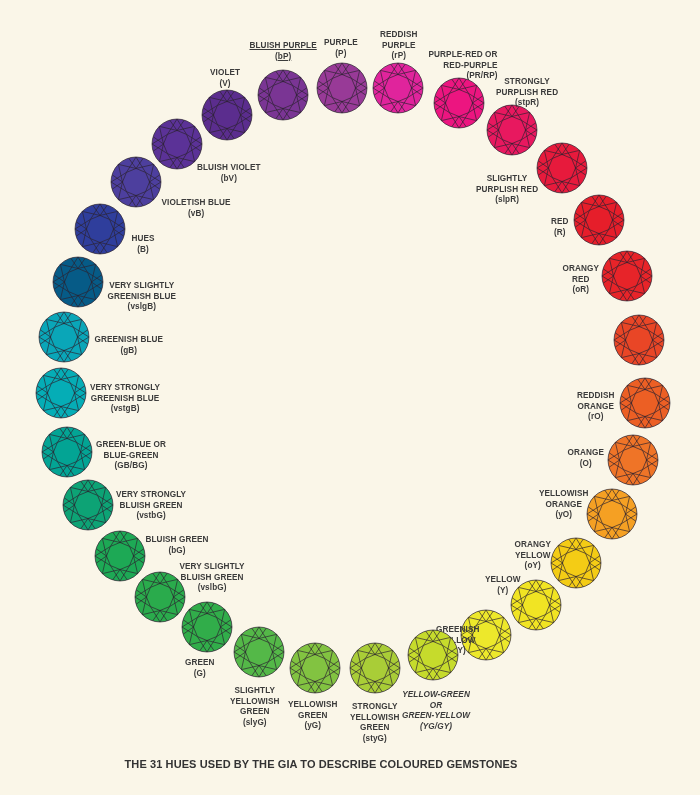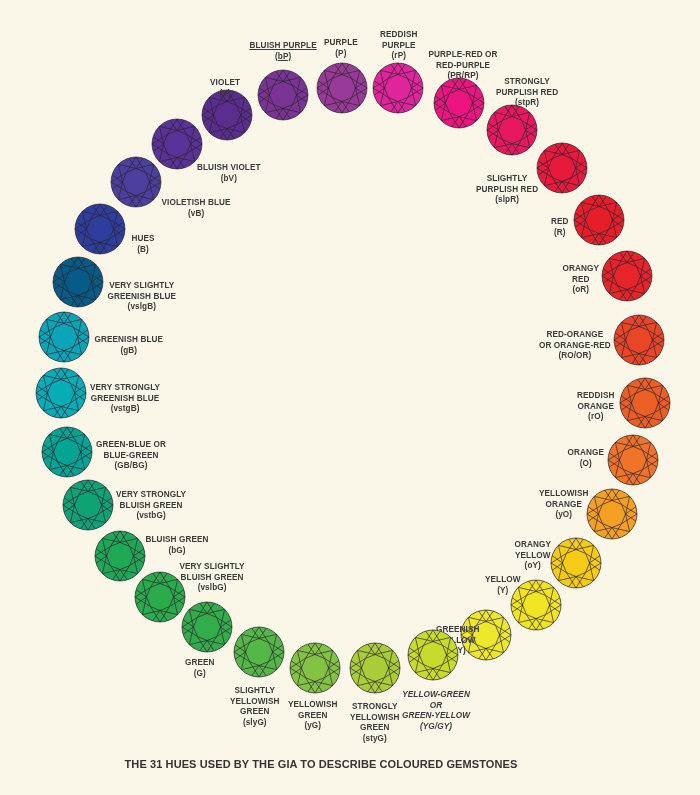--- a/index.html
+++ b/index.html
@@ -54,21 +54,21 @@
           <polyline points="0,-26 14,-45.9"></polyline>
       <polyline points="26,0 45.9,-14"></polyline>
           <polyline points="26,0 45.9,14"></polyline>
       <polyline points="0,26 -14,45.9"></polyline>
           <polyline points="0,26 14,45.9"></polyline>
       <polyline points="-26,0 -45.9,-14"></polyline>
           <polyline points="-26,0 -45.9,14"></polyline>
     </g>
   </svg>
     </div>
-    <div class="label" style="left: 210px; top: 68px; margin-top: 10px;"><span>VIOLET</span><span class="code">(V)</span></div>
+    <div class="label" style="left: 210px; top: 68px;"><span>VIOLET</span><span class="code">(V)</span></div>
     <div class="gem" style="left: 257px; top: 69px;">
       <svg viewBox="-50 -50 100 100" xmlns="http://www.w3.org/2000/svg">
     <circle class="fill" r="48" stroke="#2b2230" stroke-width="1.4" fill="#7a3594"></circle>
     <g fill="none" stroke="#2b2230" stroke-width="1.3" stroke-linejoin="round">
 
       <polygon points="0,-26 18.4,-18.4 26,0 18.4,18.4 0,26 -18.4,18.4 -26,0 -18.4,-18.4"></polygon>
 
       <polygon points="0,-44 31.1,-31.1 44,0 31.1,31.1 0,44 -31.1,31.1 -44,0 -31.1,-31.1" opacity="0"></polygon>
       <polyline points="0,-48 18.4,-18.4 48,0 18.4,18.4 0,48 -18.4,18.4 -48,0 -18.4,-18.4 0,-48"></polyline>
       <polyline points="33.9,-33.9 26,0 33.9,33.9 0,26 -33.9,33.9 -26,0 -33.9,-33.9 0,-26 33.9,-33.9"></polyline>
@@ -147,21 +147,21 @@
           <polyline points="0,-26 14,-45.9"></polyline>
       <polyline points="26,0 45.9,-14"></polyline>
           <polyline points="26,0 45.9,14"></polyline>
       <polyline points="0,26 -14,45.9"></polyline>
           <polyline points="0,26 14,45.9"></polyline>
       <polyline points="-26,0 -45.9,-14"></polyline>
           <polyline points="-26,0 -45.9,14"></polyline>
     </g>
   </svg>
     </div>
-    <div class="label" style="left: 428.5px; top: 50px;"><span>PURPLE-RED OR
+    <div class="label" style="left: 428.5px; top: 50px; text-align: right;"><span>PURPLE-RED OR
 RED-PURPLE</span><span class="code">(PR/RP)</span></div>
     <div class="gem" style="left: 486px; top: 104px;">
       <svg viewBox="-50 -50 100 100" xmlns="http://www.w3.org/2000/svg">
     <circle class="fill" r="48" stroke="#2b2230" stroke-width="1.4" fill="#e8185f"></circle>
     <g fill="none" stroke="#2b2230" stroke-width="1.3" stroke-linejoin="round">
 
       <polygon points="0,-26 18.4,-18.4 26,0 18.4,18.4 0,26 -18.4,18.4 -26,0 -18.4,-18.4"></polygon>
 
       <polygon points="0,-44 31.1,-31.1 44,0 31.1,31.1 0,44 -31.1,31.1 -44,0 -31.1,-31.1" opacity="0"></polygon>
       <polyline points="0,-48 18.4,-18.4 48,0 18.4,18.4 0,48 -18.4,18.4 -48,0 -18.4,-18.4 0,-48"></polyline>
@@ -266,22 +266,20 @@
           <polyline points="0,-26 14,-45.9"></polyline>
       <polyline points="26,0 45.9,-14"></polyline>
           <polyline points="26,0 45.9,14"></polyline>
       <polyline points="0,26 -14,45.9"></polyline>
           <polyline points="0,26 14,45.9"></polyline>
       <polyline points="-26,0 -45.9,-14"></polyline>
           <polyline points="-26,0 -45.9,14"></polyline>
     </g>
   </svg>
     </div>
-    <div class="label" style="left: 539px; top: 330px;"><span>RED-ORANGE
-OR ORANGE-RED</span><span class="code">(RO/OR)</span></div>
     <div class="gem" style="left: 619px; top: 377px;">
       <svg viewBox="-50 -50 100 100" xmlns="http://www.w3.org/2000/svg">
     <circle class="fill" r="48" stroke="#2b2230" stroke-width="1.4" fill="#ec5f24"></circle>
     <g fill="none" stroke="#2b2230" stroke-width="1.3" stroke-linejoin="round">
 
       <polygon points="0,-26 18.4,-18.4 26,0 18.4,18.4 0,26 -18.4,18.4 -26,0 -18.4,-18.4"></polygon>
 
       <polygon points="0,-44 31.1,-31.1 44,0 31.1,31.1 0,44 -31.1,31.1 -44,0 -31.1,-31.1" opacity="0"></polygon>
       <polyline points="0,-48 18.4,-18.4 48,0 18.4,18.4 0,48 -18.4,18.4 -48,0 -18.4,-18.4 0,-48"></polyline>
       <polyline points="33.9,-33.9 26,0 33.9,33.9 0,26 -33.9,33.9 -26,0 -33.9,-33.9 0,-26 33.9,-33.9"></polyline>

